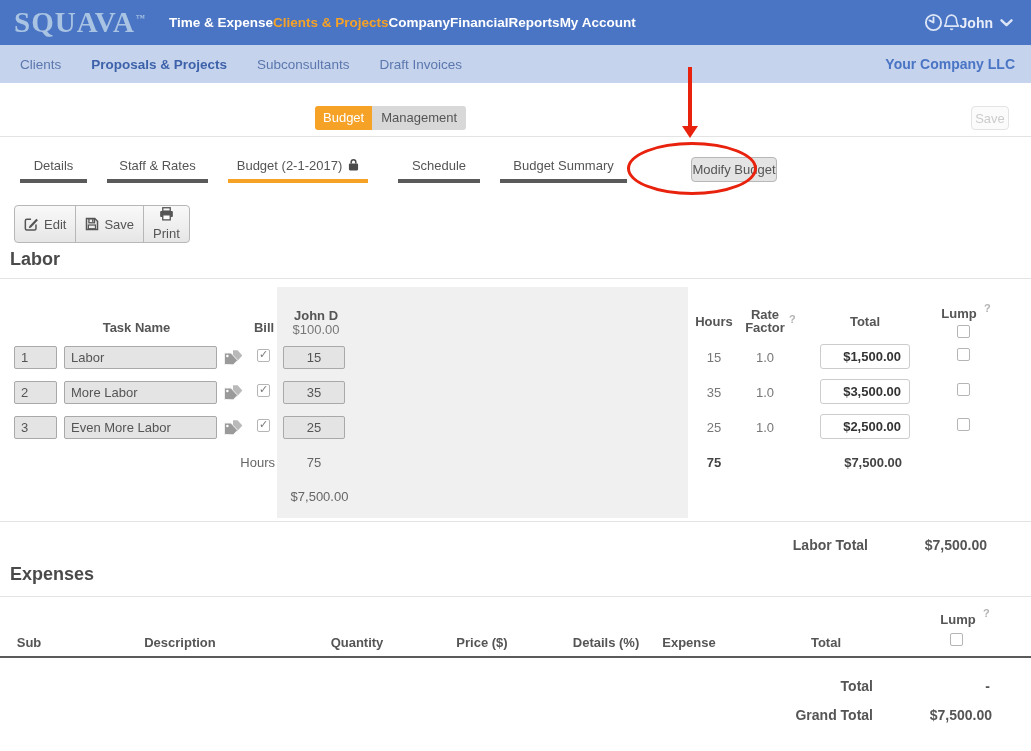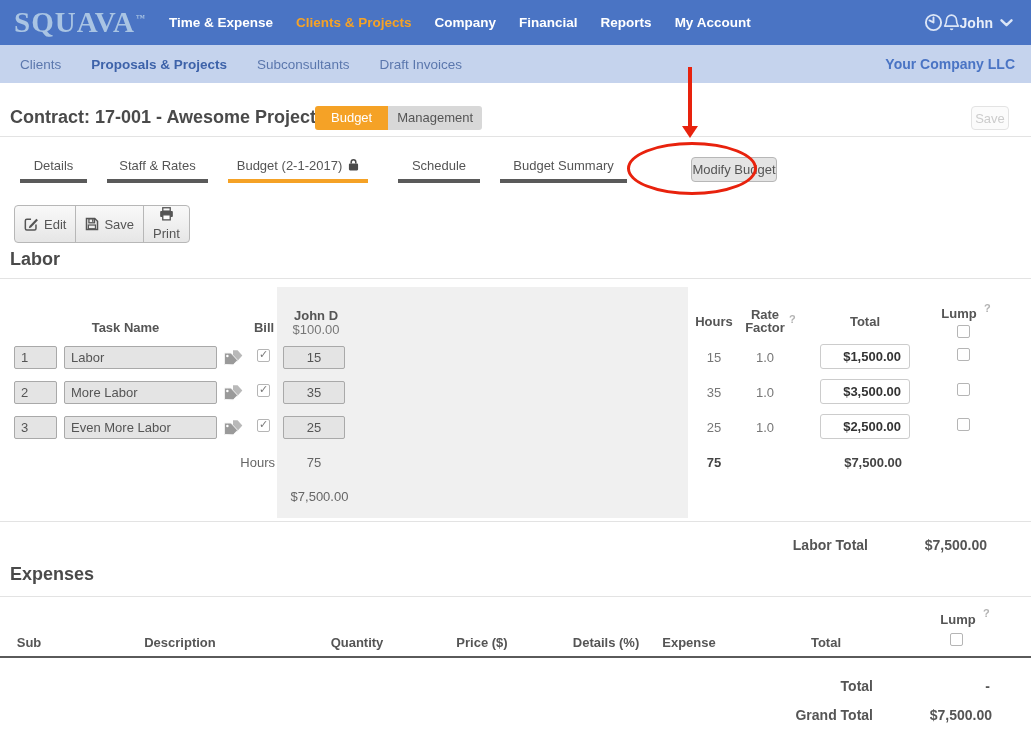--- a/index.html
+++ b/index.html
@@ -4,39 +4,39 @@
 <style>
   * { margin:0; padding:0; box-sizing:border-box; }
   html,body { background:#ffffff; }
   body { font-family:"Liberation Sans", sans-serif; color:#555; }
   .page { position:relative; width:1031px; height:751px; background:#fff; overflow:hidden; }
 
   
   .topnav { position:absolute; top:0; left:0; width:100%; height:45px; background:var(--nav-blue,#4a74c4); display:flex; align-items:center; }
   .logo { font-family:"Liberation Serif", serif; font-weight:bold; font-size:29px; color:#a9c4e3; margin-left:14px; letter-spacing:1px; line-height:1; white-space:nowrap; }
   .logo sup { font-size:9px; margin-left:1px; }
-  .mainmenu { display:flex; gap:23px; margin-left:23px; }
+  .mainmenu { display:flex; margin-left:23px; }
   .mainmenu a { color:#fff; font-size:13.5px; font-weight:bold; text-decoration:none; cursor:pointer; white-space:nowrap; }
   .mainmenu a.active { color:var(--accent-orange,#f2a134); }
   .nav-right { margin-left:auto; display:flex; align-items:center; margin-right:18px; }
   .user { font-size:14px; font-weight:bold; color:#e8eef9; display:flex; align-items:center; gap:7px; cursor:pointer; }
 
   
   .subnav { position:absolute; top:45px; left:0; width:100%; height:38px; background:var(--subnav-blue,#c5d3ed); display:flex; align-items:center; gap:30px; padding-left:20px; }
   .subnav a { color:#5b77ad; font-size:13.5px; text-decoration:none; cursor:pointer; white-space:nowrap; }
   .subnav a.active { color:#3d62a9; font-weight:bold; }
   .company { margin-left:auto; margin-right:16px; color:#4a74c4; font-weight:bold; font-size:14px; }
 
   .abs { position:absolute; }
   .hline { position:absolute; left:0; width:1031px; height:1px; background:#e3e3e3; }
   .dline { position:absolute; left:0; width:1031px; height:2px; background:#5a5a5a; }
 
   .page-title { position:absolute; left:10px; top:107px; font-size:18px; font-weight:bold; color:#4a4a4a; }
   .toggle { position:absolute; left:315px; top:106px; display:flex; font-size:13px; height:24px; }
-  .toggle .on  { background:var(--accent-orange,#f5a226); color:#fff; padding:4px 16px; border-radius:3px 0 0 3px; cursor:pointer; }
+  .toggle .on  { background:var(--accent-orange,#f5a226); color:#fff; padding:4px 8px; border-radius:3px 0 0 3px; cursor:pointer; }
   .toggle .off { background:#d8d8d8; color:#555; padding:4px 9px; border-radius:0 3px 3px 0; cursor:pointer; }
   .btn-disabled { position:absolute; left:971px; top:106px; width:38px; height:24px; background:#fbfbfb; border:1px solid #e3e3e3; border-radius:4px; color:#ccc; font-size:13px; font-family:inherit; }
 
   .tab { position:absolute; top:154px; height:29px; line-height:24px; text-align:center; font-size:13px; color:#555; border-bottom:4px solid #5a5a5a; cursor:pointer; }
   .tab.active { border-bottom-color:var(--accent-orange,#f5a226); }
   .tab .lk { display:inline-block; vertical-align:-1px; margin-left:6px; }
 
   .btn { display:inline-flex; align-items:center; justify-content:center; gap:5px; background:linear-gradient(#f9f9f9,#e6e6e6); border:1px solid #b7b7b7; color:#555; font-size:13px; cursor:pointer; font-family:inherit;margin-left:44px; }
   .btn-group { position:absolute; left:14px; top:205px; display:flex; }
   .btn-group .btn { height:38px; padding:0 9px; border-radius:0; margin-left:-1px; }
@@ -110,21 +110,20 @@
   </header>
 
   <div class="subnav">
     <a>Clients</a>
     <a class="active">Proposals &amp; Projects</a>
     <a>Subconsultants</a>
     <a>Draft Invoices</a>
     <span class="company">Your Company LLC</span>
   </div>
 
-  <div class="page-title">Contract: 17-001 - Awesome Project</div>
   <div class="toggle">
     <span class="on">Budget</span>
     <span class="off">Management</span>
   </div>
   <button class="btn-disabled">Save</button>
   <div class="hline" style="top:136px;"></div>
 
   <div class="tab" style="left:20px;width:67px;">Details</div>
   <div class="tab" style="left:107px;width:101px;">Staff &amp; Rates</div>
   <div class="tab active" style="left:228px;width:140px;">
@@ -172,21 +171,21 @@
         </span>
       <span>Print</span>
     </button>
   </div>
 
   <div class="h2" style="left:10px;top:249px;">Labor</div>
   <div class="hline" style="top:278px;"></div>
 
   <div class="panel"></div>
 
-  <div class="th" style="left:49px;top:321px;width:153px;">Task Name</div>
+  <div class="th" style="left:60px;top:321px;width:153px;">Task Name</div>
   <div class="th" style="left:250px;top:321px;width:28px;">Bill</div>
   <div class="th" style="left:280px;top:309px;width:72px;">
     <span>John D</span>
     <span class="sub">$100.00</span>
   </div>
   <div class="th" style="left:690px;top:315px;width:48px;">Hours</div>
   <div class="th" style="left:741px;top:308px;width:48px;">Rate Factor</div>
   <span class="help" style="left:789px;top:313px;">?</span>
   <div class="th" style="left:820px;top:315px;width:90px;">Total</div>
   <div class="th" style="left:935px;top:307px;width:48px;">Lump</div>

